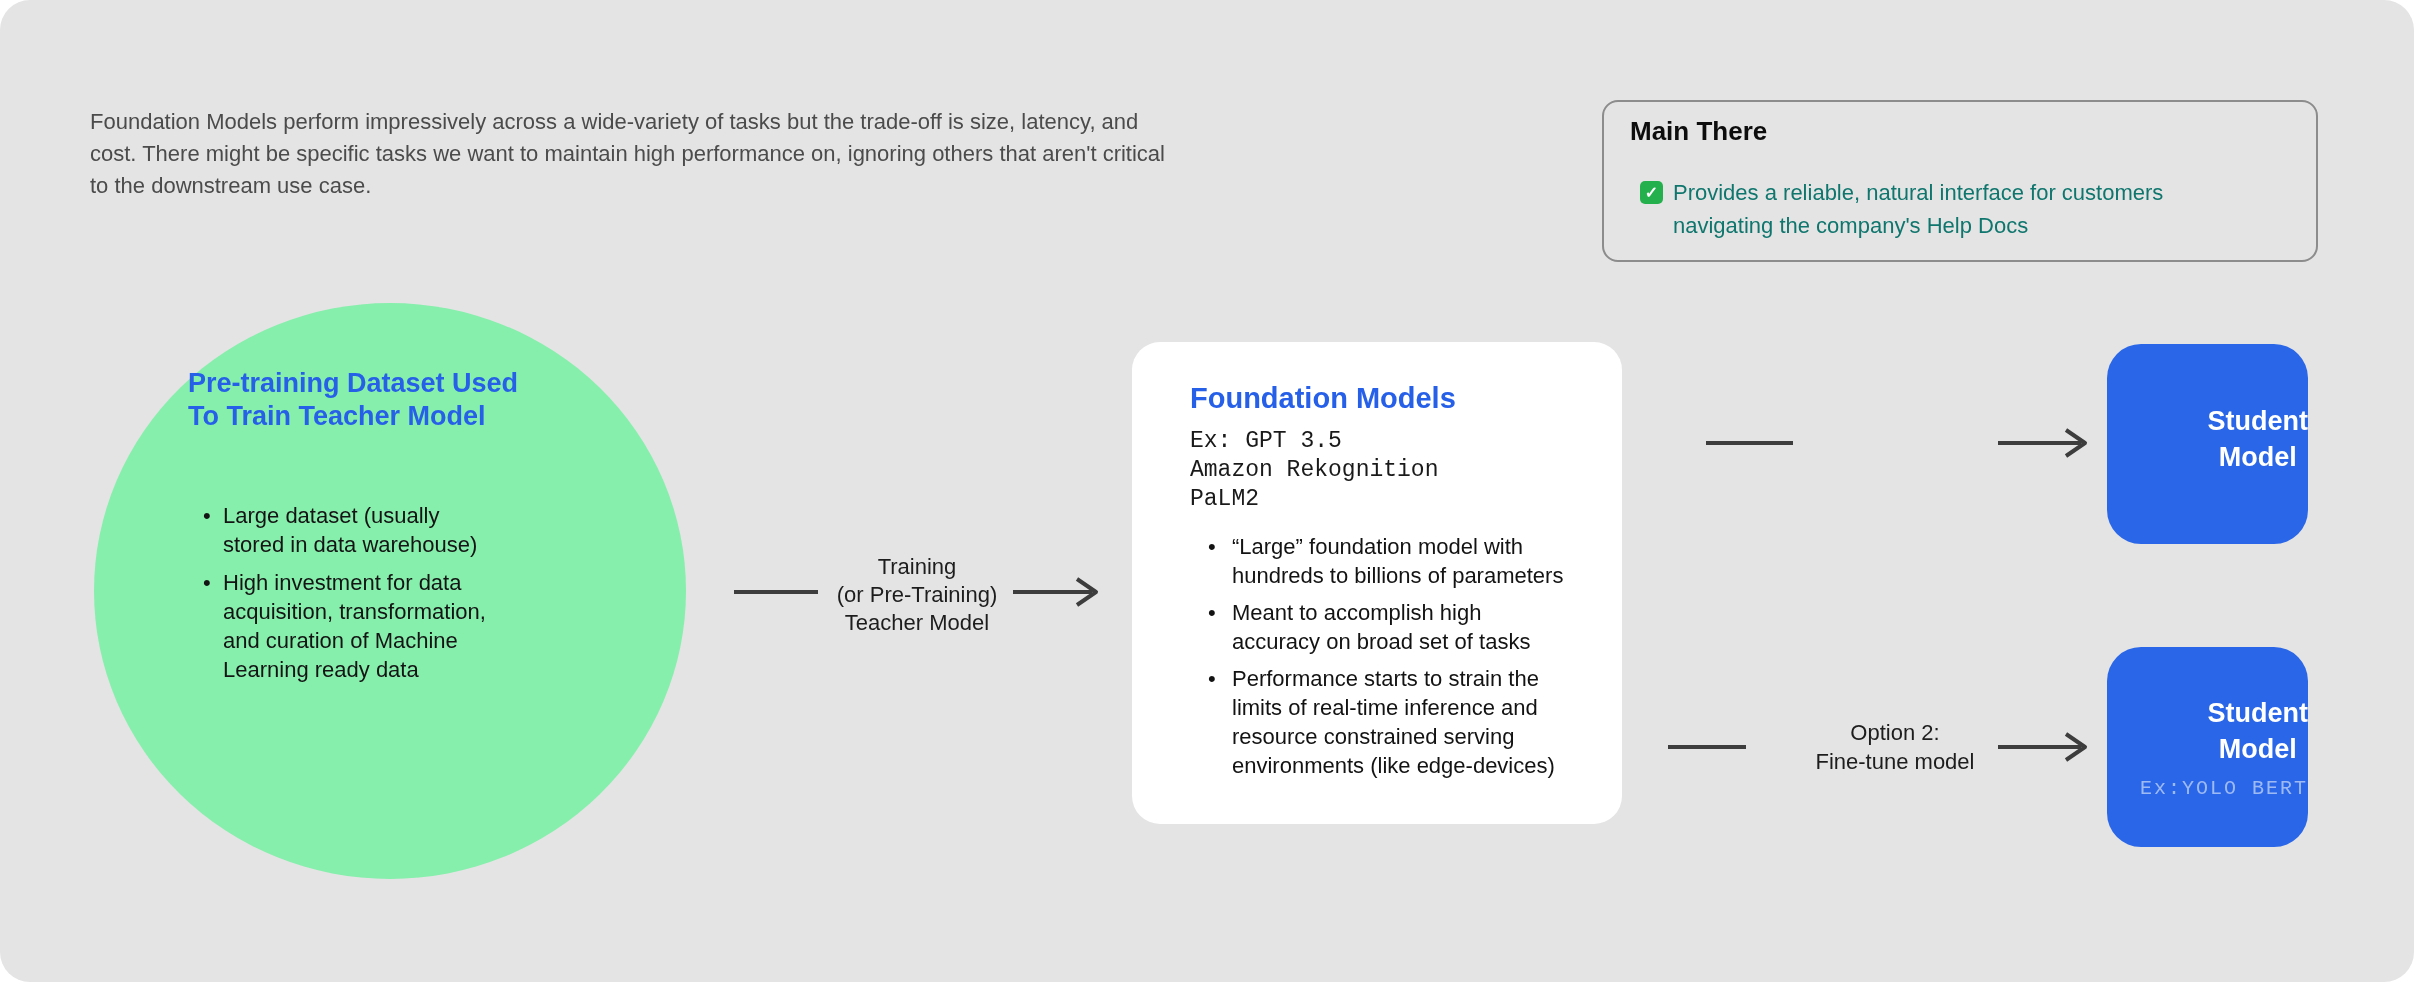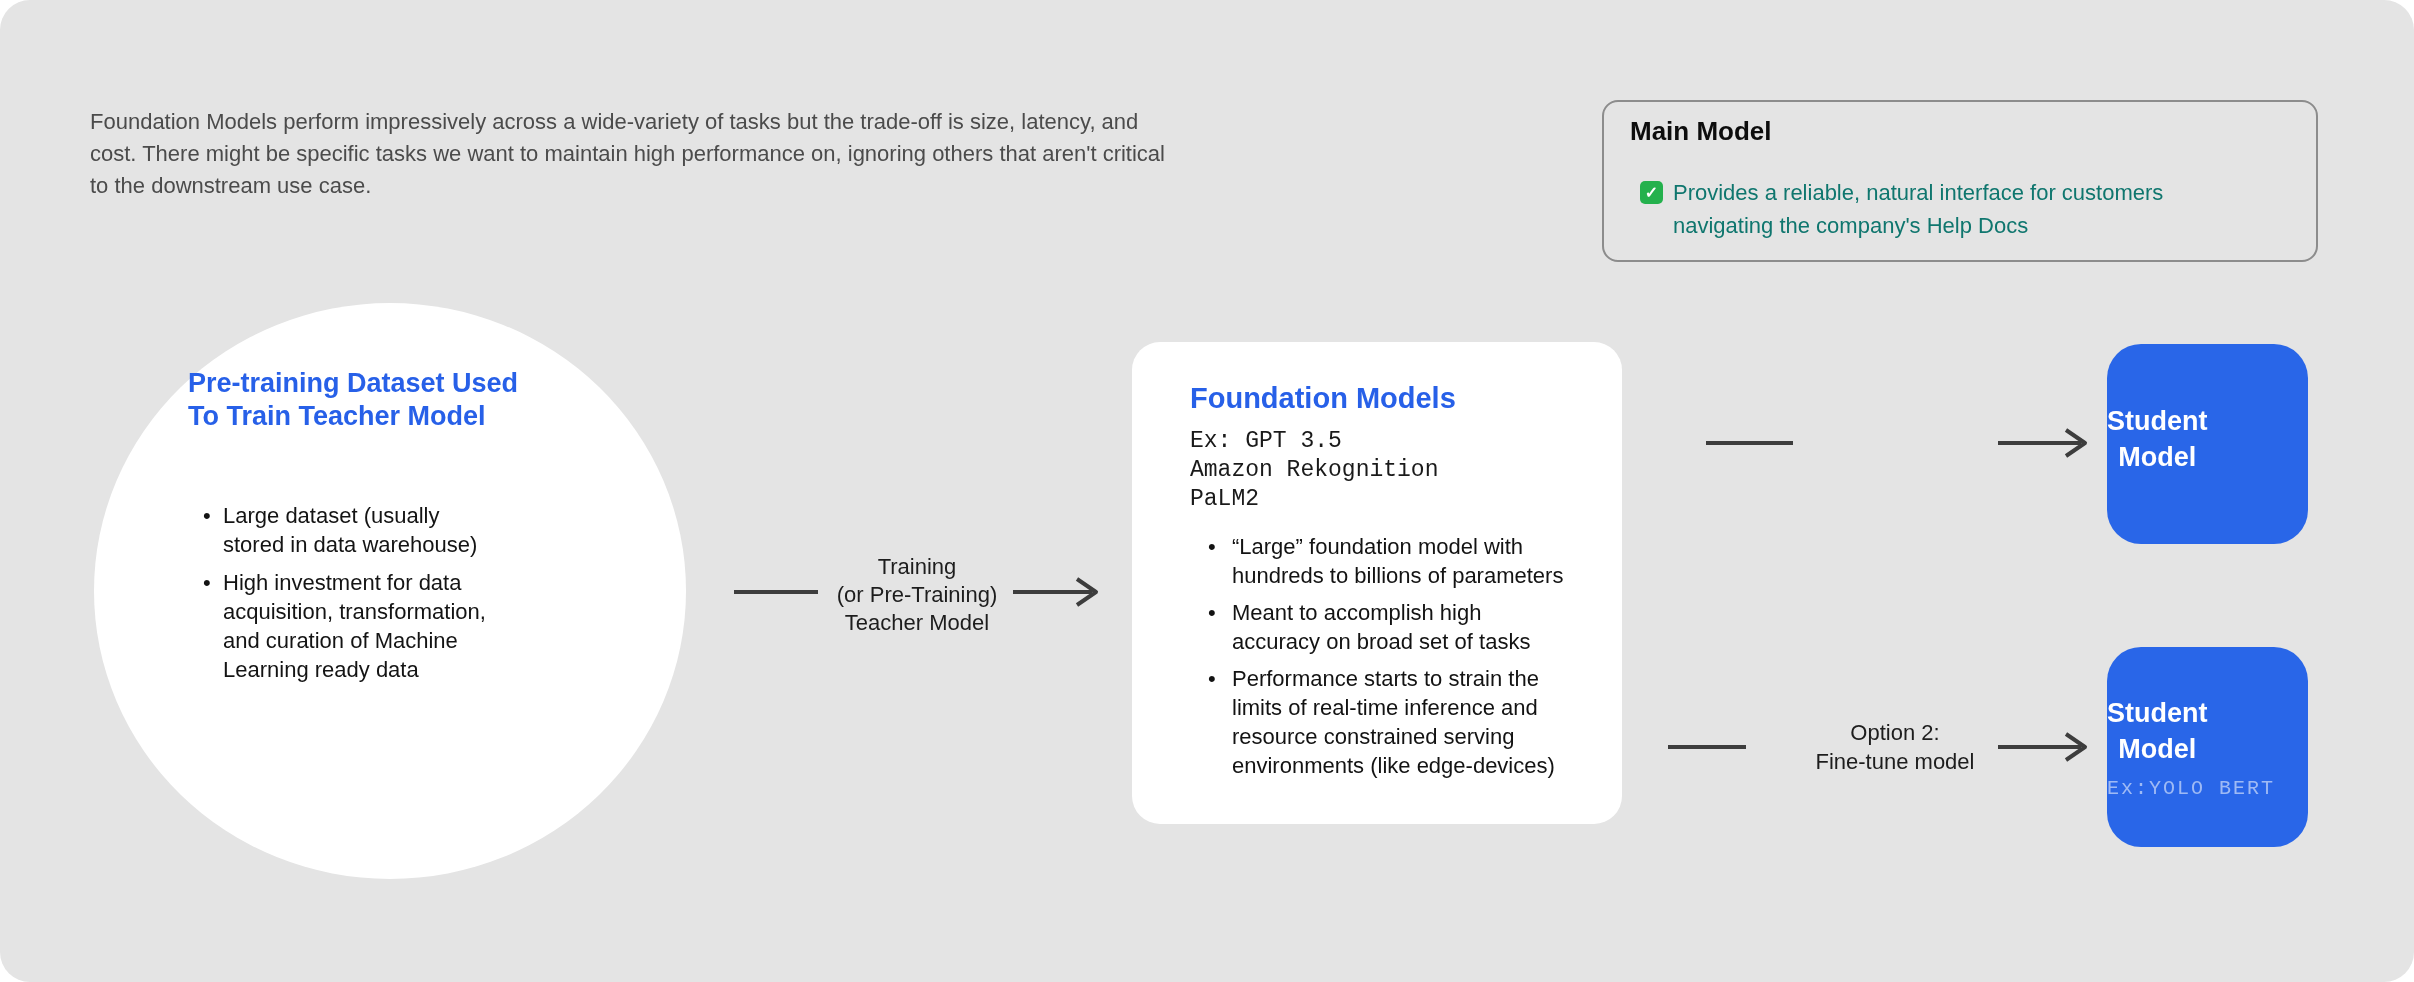--- a/index.html
+++ b/index.html
@@ -36,21 +36,21 @@
     flex: 0 0 auto; width: 23px; height: 23px; margin-top: 5px;
     background: #24b14d; border-radius: 5px;
     display: flex; align-items: center; justify-content: center;
     color: #ffffff; font-size: 16px; font-weight: bold; line-height: 1;
   }
   .mg-text { margin-left: 10px; font-size: 22px; line-height: 33px; color: #0f766e; }
 
   
   .circle {
     position: absolute; left: 94px; top: 303px; width: 592px; height: 576px;
-    background: #ffffff; border-radius: 50%;
+    background: #86efac; border-radius: 50%;
   }
   .circle-title {
     position: absolute; left: 94px; top: 64px; width: 430px;
     font-size: 27px; font-weight: bold; line-height: 33px; color: #2760e8;
   }
   .circle-bullets {
     position: absolute; left: 103px; top: 198px; width: 360px;
     margin: 0; padding: 0; list-style: none;
   }
   .circle-bullets li {
@@ -89,21 +89,21 @@
   .f-bullets li {
     position: relative; padding-left: 26px; margin-bottom: 8px;
     font-size: 22px; line-height: 29px; color: #131313;
   }
   .f-bullets li::before { content: "\2022"; position: absolute; left: 2px; top: 0; }
 
   
   .student {
     position: absolute; left: 2107px; width: 201px; height: 200px;
     background: #2966e8; border-radius: 34px;
-    display: flex; flex-direction: column; align-items: flex-start; justify-content: center;
+    display: flex; flex-direction: column; align-items: flex-end; justify-content: center;
   }
   .student-1 { top: 344px; padding-bottom: 10px; }
   .student-2 { top: 647px; }
   .s-title {
     font-size: 27px; font-weight: bold; color: #ffffff;
     line-height: 36px; text-align: center;
   }
   .s-example {
     margin-top: 10px;
     font-family: "Liberation Mono", monospace;
@@ -120,21 +120,21 @@
 </head>
 <body>
 
 <div class="canvas">
 
   <div class="intro" data-bind-lines="intro.lines">Foundation Models perform impressively across a wide-variety of tasks but the trade-off is size, latency, and
 cost. There might be specific tasks we want to maintain high performance on, ignoring others that aren't critical
 to the downstream use case.</div>
 
   <div class="main-goal">
-    <div class="mg-title" data-bind="main_goal.title">Main Model</div>
+    <div class="mg-title" data-bind="main_goal.title">Main There</div>
     <div class="mg-item">
       <span class="check">
           <span data-bind="main_goal.check_glyph">✓</span>
         </span>
       <div class="mg-text" data-bind-lines="main_goal.item_lines">Provides a reliable, natural interface for customers
 navigating the company's Help Docs</div>
     </div>
   </div>
 
   <div class="circle">

